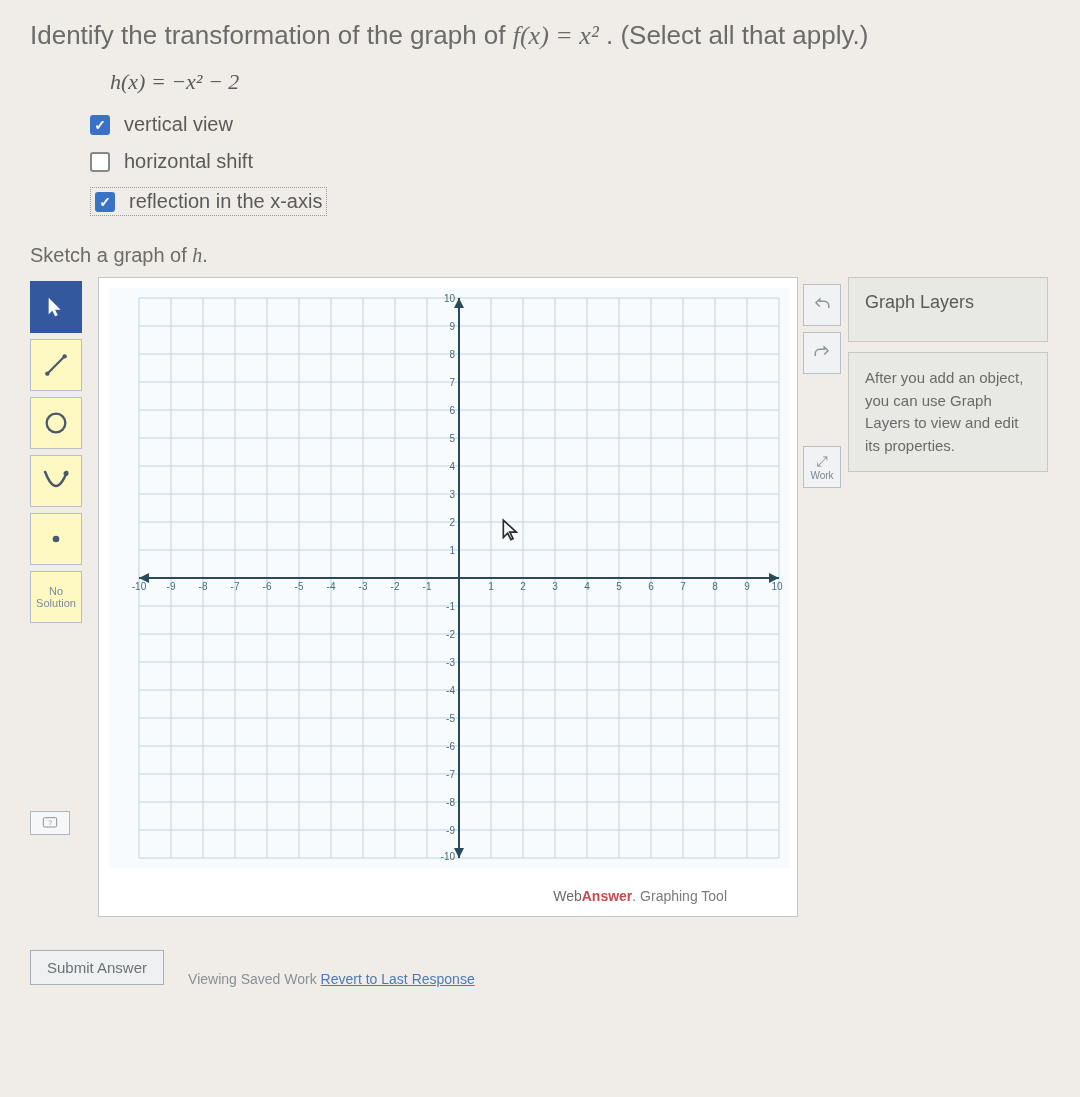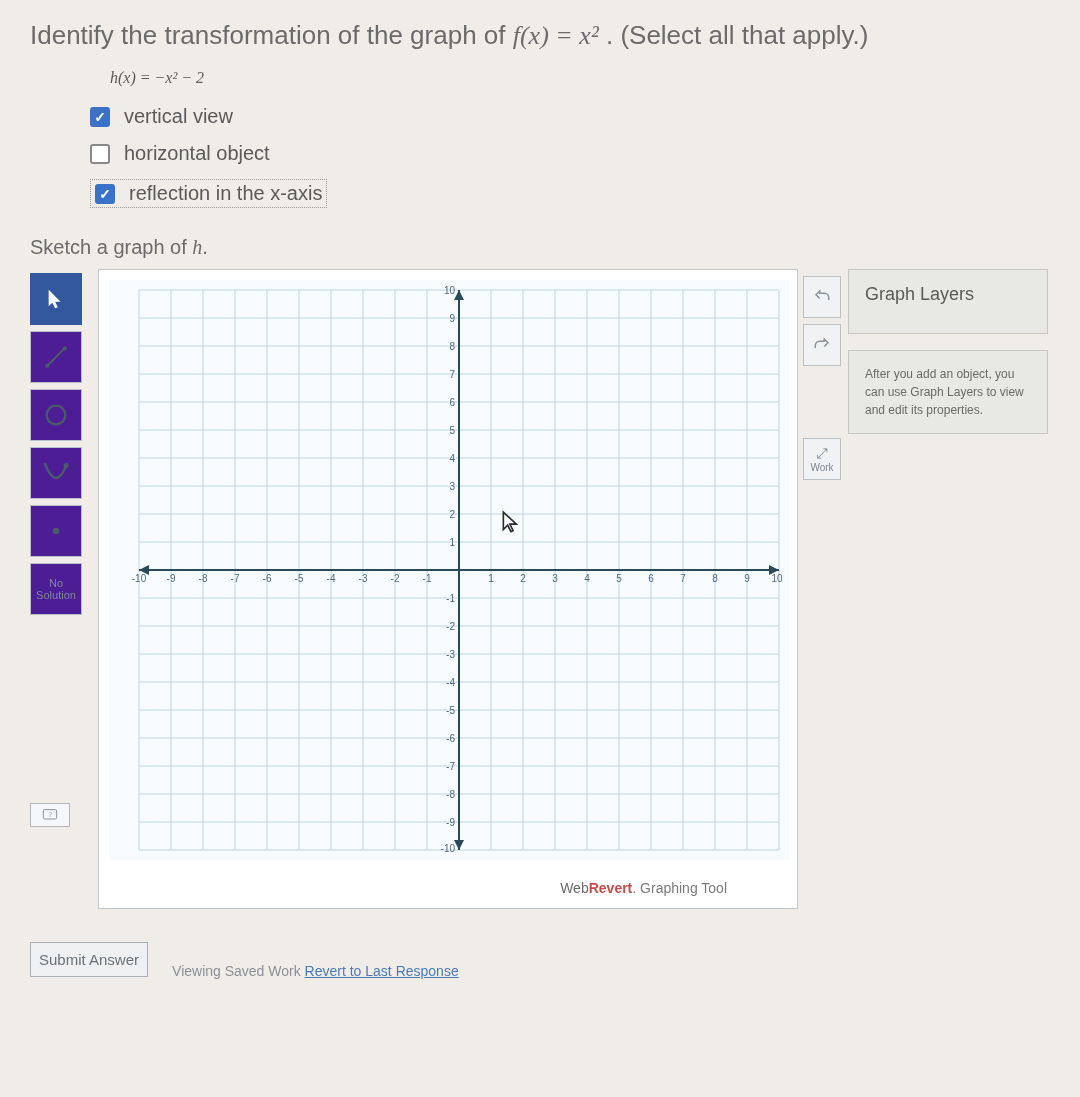--- a/index.html
+++ b/index.html
@@ -12,21 +12,21 @@
     color: #555;
     overflow: hidden;
   }
   .question-text {
     font-size: 26px;
     color: #6b6b6b;
     margin-bottom: 18px;
     font-weight: 500;
   }
   .equation {
-    font-size: 16px;
+    font-size: 22px;
     color: #5a5a5a;
     margin-left: 80px;
     margin-bottom: 18px;
     font-style: italic;
     font-family: "Times New Roman", serif;
   }
   .option-row {
     display: flex;
     align-items: center;
     margin-left: 60px;
@@ -74,21 +74,21 @@
     width: 58px;
     display: flex;
     flex-direction: column;
     gap: 6px;
     padding-top: 4px;
   }
   .tool-btn {
     width: 52px;
     height: 52px;
     border: 1px solid #b5c0c8;
-    background: #4c1d95;
+    background: #fef9c3;
     display: flex;
     align-items: center;
     justify-content: center;
     font-size: 24px;
     color: #4a5a6a;
     cursor: pointer;
   }
   .tool-btn.active {
     background: #33589e;
     color: #fff;
@@ -129,36 +129,36 @@
     font-size: 16px;
     color: #6a6a6a;
   }
   .side-panel .hdr {
     font-size: 18px;
     color: #5a5a5a;
     margin-bottom: 14px;
     white-space: nowrap;
   }
   .side-panel .body {
-    font-size: 12px;
+    font-size: 15px;
     line-height: 1.5;
     color: #6a6a6a;
   }
   .bottom-bar {
     margin-top: 30px;
     display: flex;
     align-items: center;
     gap: 24px;
   }
   .submit-btn {
     border: 1px solid #a8b0b6;
     background: #eef0f2;
     color: #6a7278;
     font-size: 15px;
-    padding: 8px 8px;
+    padding: 8px 16px;
     cursor: pointer;
   }
   .saved-text {
     font-size: 14px;
     color: #8a9098;
     margin-top: 24px;
   }
   .saved-text .link { color: #4a7ab8; text-decoration: underline; cursor: pointer; }
   .help-btn {
     width: 40px;
@@ -207,21 +207,21 @@
 </div>
 
 <div class="equation">h(x) = −x² − 2</div>
 
 <div class="option-row">
   <div class="checkbox checked">✓</div>
   <span>vertical view</span>
 </div>
 <div class="option-row">
   <div class="checkbox"></div>
-  <span>horizontal object</span>
+  <span>horizontal shift</span>
 </div>
 <div class="option-row">
   <span class="option-outline">
     <div class="checkbox checked">✓</div>
     <span>reflection in the x-axis</span>
   </span>
 </div>
 
 <div class="section-title">
   <span>Sketch a graph of </span><span style="font-style:italic;font-family:'Times New Roman',serif;">h</span><span>.</span>
@@ -373,21 +373,21 @@
           <text x="346" y="546">-9</text>
           <text x="346" y="572">-10</text>
       </g>
     </svg>
     <div class="cursor-overlay">
       <svg width="26" height="26" viewBox="0 0 24 24">
           <path fill="none" stroke="#2a2a2a" stroke-width="1.5" d="M4 2l0 16 4-4 3 6 2-1-3-6 6 0z"></path>
         </svg>
     </div>
     <div class="footer-brand">
-      <span class="wa1">Web</span><span class="wa2">Revert</span><span>. Graphing Tool</span>
+      <span class="wa1">Web</span><span class="wa2">Answer</span><span>. Graphing Tool</span>
     </div>
     
     <div class="right-stack">
       <div class="rsbtn">
         <svg width="18" height="18" viewBox="0 0 24 24">
             <path d="M9 14l-5-5 5-5v3h6a6 6 0 016 6v3" fill="none" stroke="#8a949a" stroke-width="2"></path>
           </svg>
       </div>
       <div class="rsbtn">
         <svg width="18" height="18" viewBox="0 0 24 24">
@@ -395,21 +395,21 @@
           </svg>
       </div>
       <div style="height:60px;"></div>
       <div class="rsbtn">
         <span style="font-size:14px;">⤢</span>
         <span>Work</span>
       </div>
     </div>
   </div>
 
-  <div style="display:flex;flex-direction:column;gap:10px;margin-left:40px;">
+  <div style="display:flex;flex-direction:column;gap:4px;margin-left:40px;">
     <div class="side-panel" style="margin-bottom:6px;">
       <div class="hdr">Graph Layers</div>
     </div>
     <div class="side-panel">
       <div class="body">After you add an object, you can use Graph Layers to view and edit its properties.</div>
     </div>
   </div>
 </div>
 
 <div class="bottom-bar">

